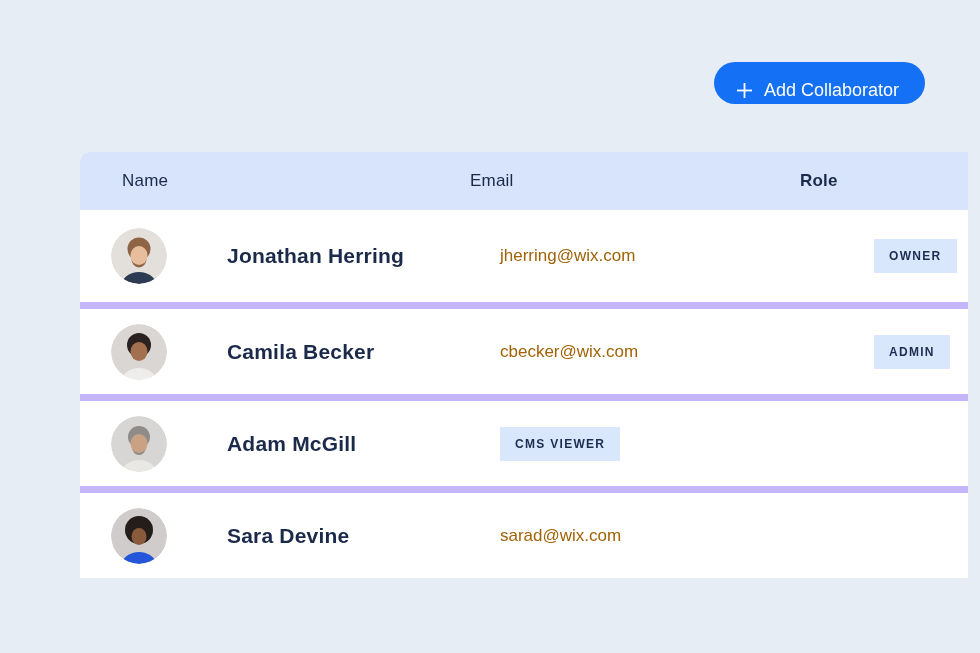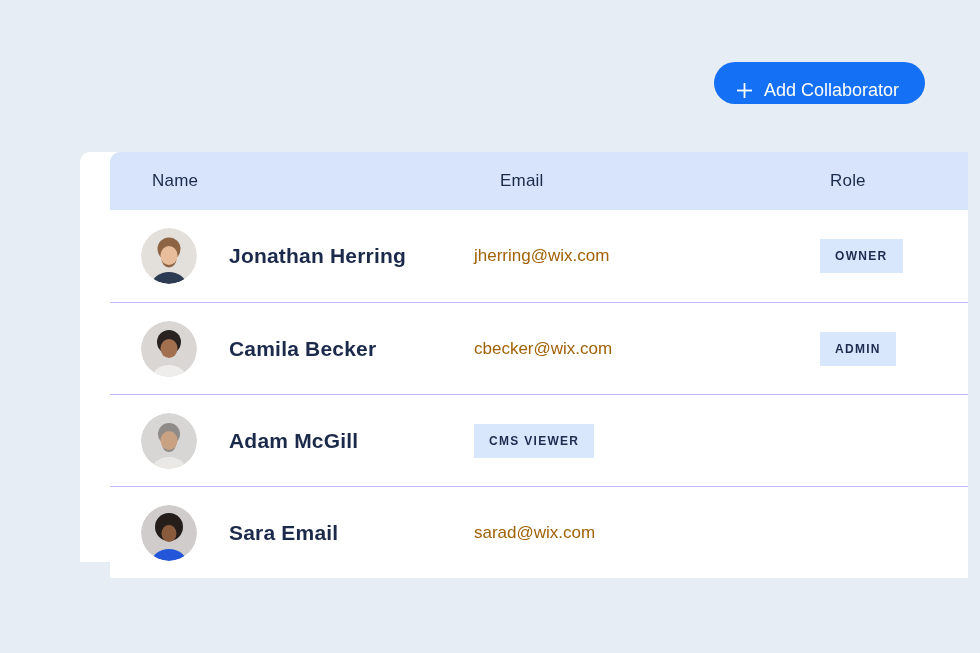--- a/index.html
+++ b/index.html
@@ -32,46 +32,46 @@
   .add-btn svg { display: block; }
 
   
   .collab-table {
     position: absolute;
     left: 80px; top: 152px;
     right: 12px;
     height: 410px;
     background: #ffffff;
     border-radius: 10px 0 0 0;
-    padding-left: 30px;
   }
   .t-header {
     height: 58px;
     background: #d7e4fb;
     border-radius: 10px 0 0 0;
     display: grid;
     grid-template-columns: 322px 346px 1fr;
     align-items: center;
     padding-left: 42px;
     color: #1b2a4a;
     font-size: 17px;
     letter-spacing: 0.2px;
   }
   .t-header .h-email { padding-left: 6px; margin-left: 20px; }
-  .t-header .h-role  { padding-left: 10px; }
+  .t-header .h-role  { padding-left: 10px; font-weight: bold; }
 
   .t-row {
     height: 92px;
     display: grid;
     grid-template-columns: 88px 245px 346px 1fr;
     align-items: center;
     padding-left: 31px;
     background: #ffffff;
+    gap: 28px;
   }
-  .t-row + .t-row { border-top: 1px solid #c4b5fd; }
+  .t-row + .t-row { border-top: 7px solid #c4b5fd; }
 
   .avatar {
     width: 56px; height: 56px;
     border-radius: 50%;
     overflow: hidden;
   }
   .avatar svg { display: block; border-radius: 50%; }
 
   .cell-name {
     color: #1b2a4a;
@@ -163,18 +163,18 @@
 
     <div class="t-row">
       <div class="avatar">
         <svg viewBox="0 0 56 56" width="56" height="56">
           <rect width="56" height="56" fill="#cfcccb"></rect>
           <circle cx="28" cy="22" r="14" fill="#241d1a"></circle>
           <ellipse cx="28" cy="28.5" rx="7.5" ry="8.5" fill="#8a5a3d"></ellipse>
           <ellipse cx="28" cy="57" rx="17" ry="13" fill="#2356d8"></ellipse>
         </svg>
       </div>
-      <div class="cell-name">Sara Email</div>
+      <div class="cell-name">Sara Devine</div>
       <div class="cell-email">sarad@wix.com</div>
     </div>
 
   </div>
 </div>
 
 </body></html>

